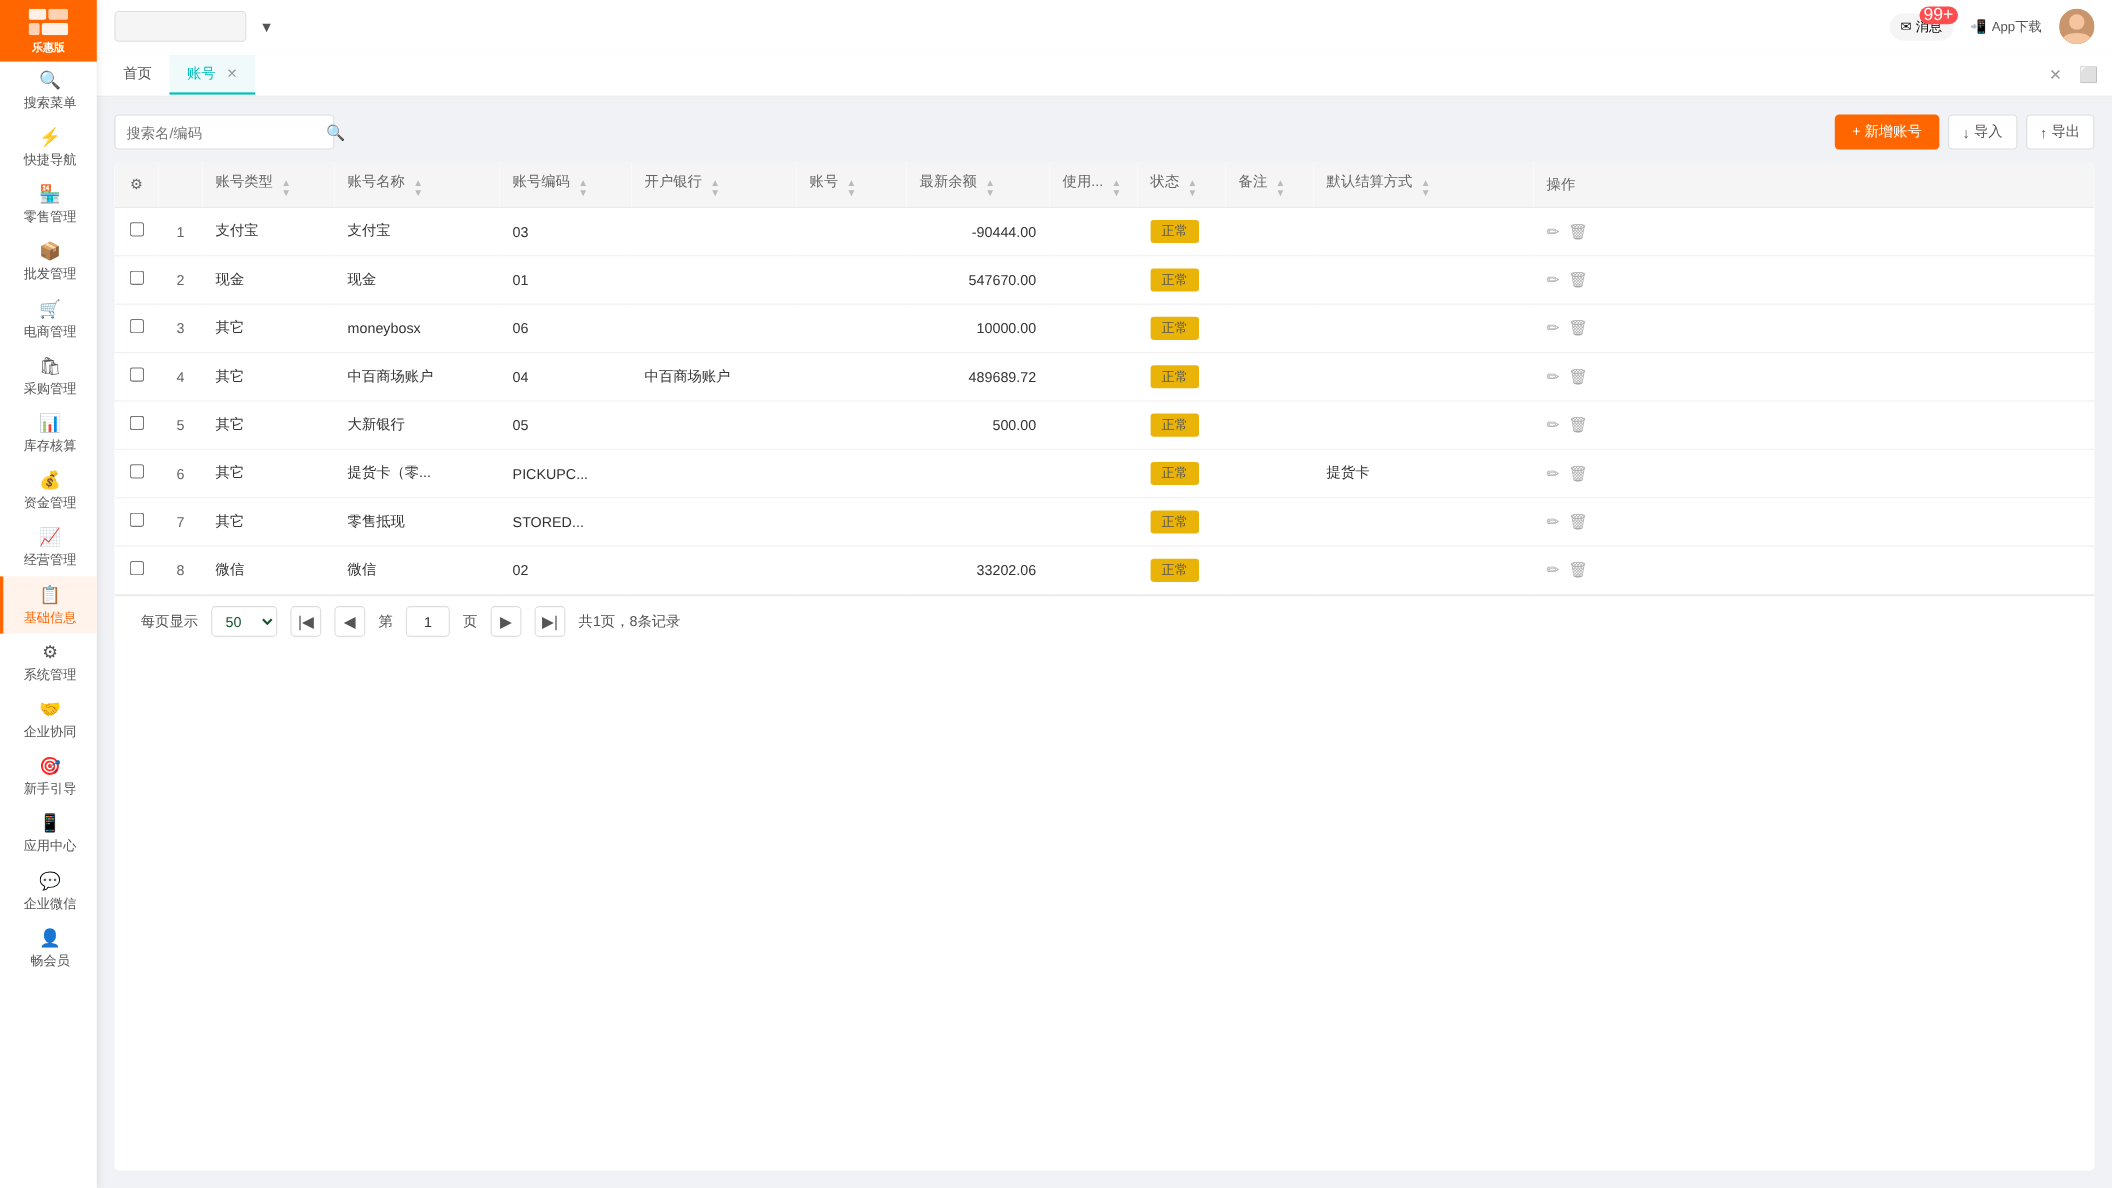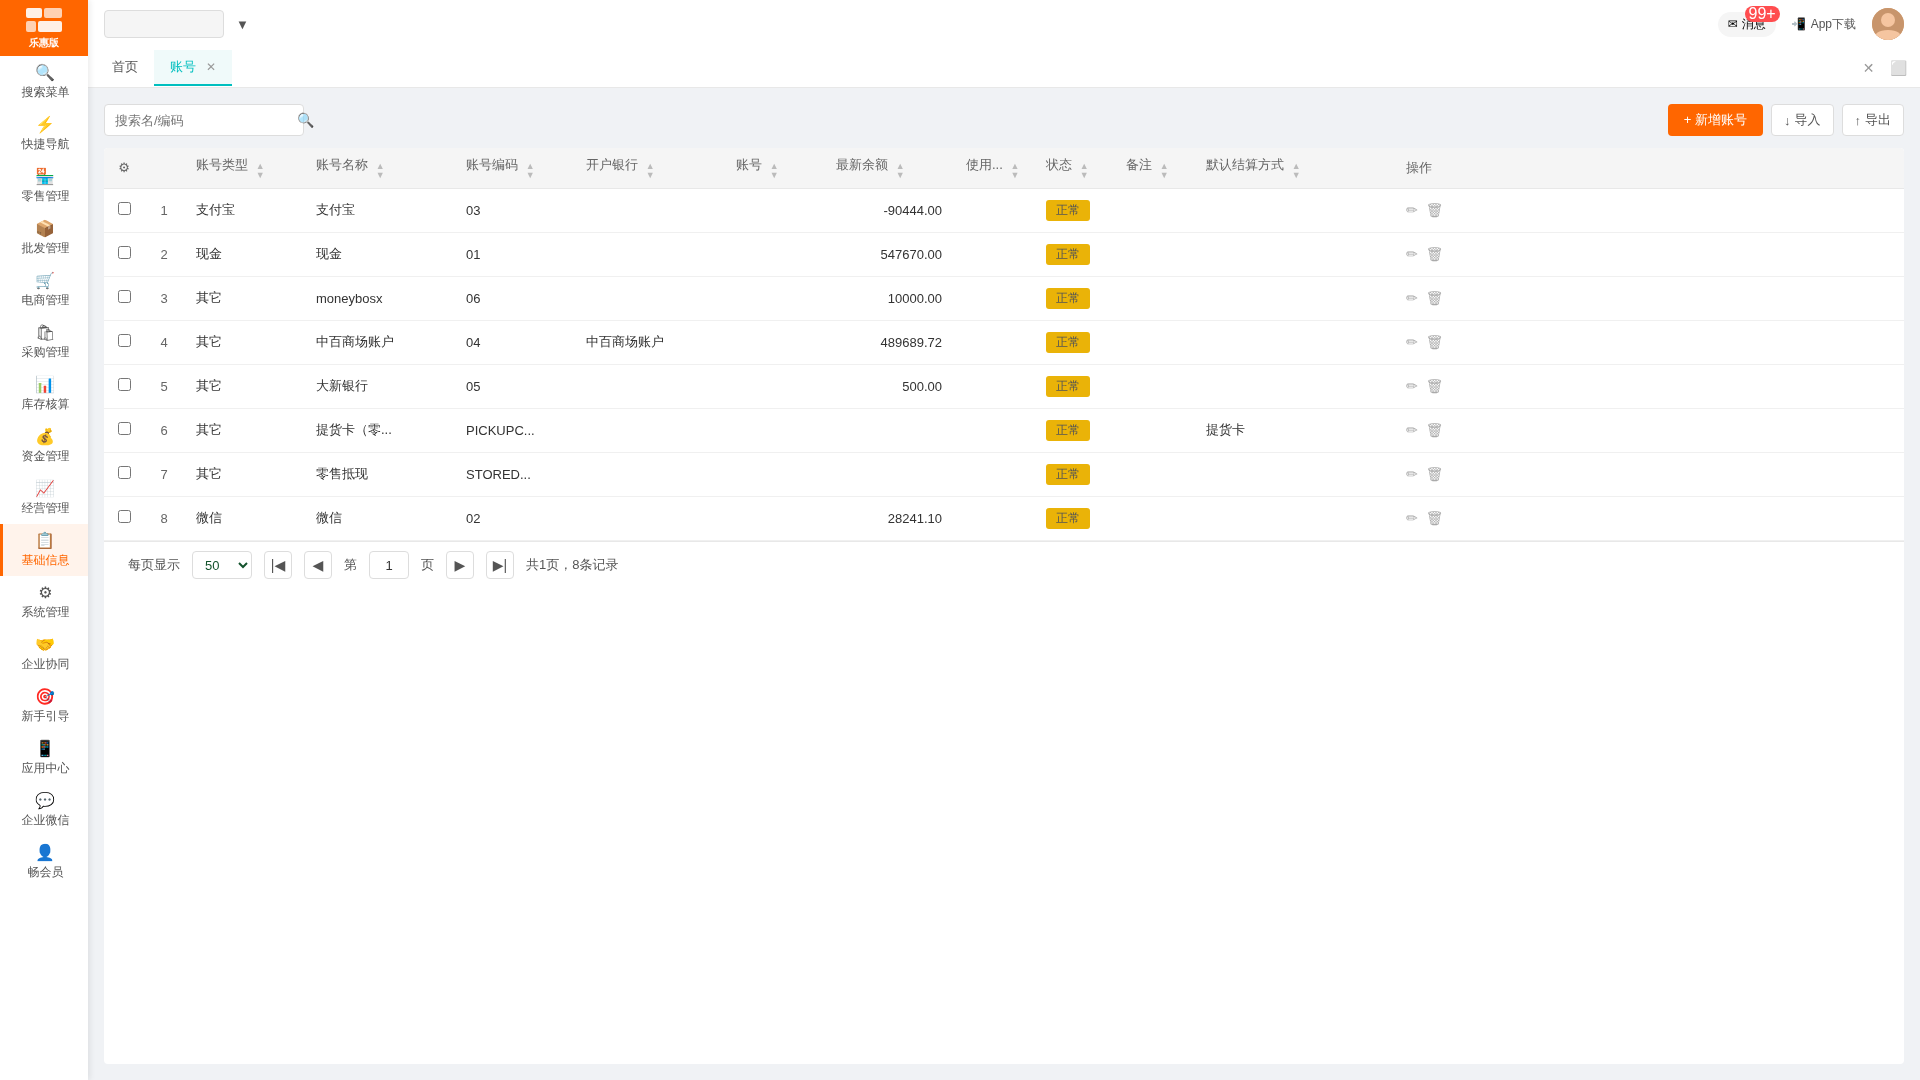--- a/index.html
+++ b/index.html
@@ -593,21 +593,21 @@
             <tr>
       <td style="text-align:center">
         <input type="checkbox" style="">
       </td>
       <td class="row-num">8</td>
       <td>微信</td>
       <td>微信</td>
       <td>02</td>
       <td></td>
       <td></td>
-      <td style="text-align:right">28241.10</td>
+      <td style="text-align:right">33202.06</td>
       <td></td>
       <td>
         <span class="status-badge status-normal">正常</span>
       </td>
       <td></td>
       <td></td>
       <td>
         <div class="op-icons">
           <span class="op-icon" title="编辑">✏</span>
           <span class="op-icon" title="删除">🗑</span>

